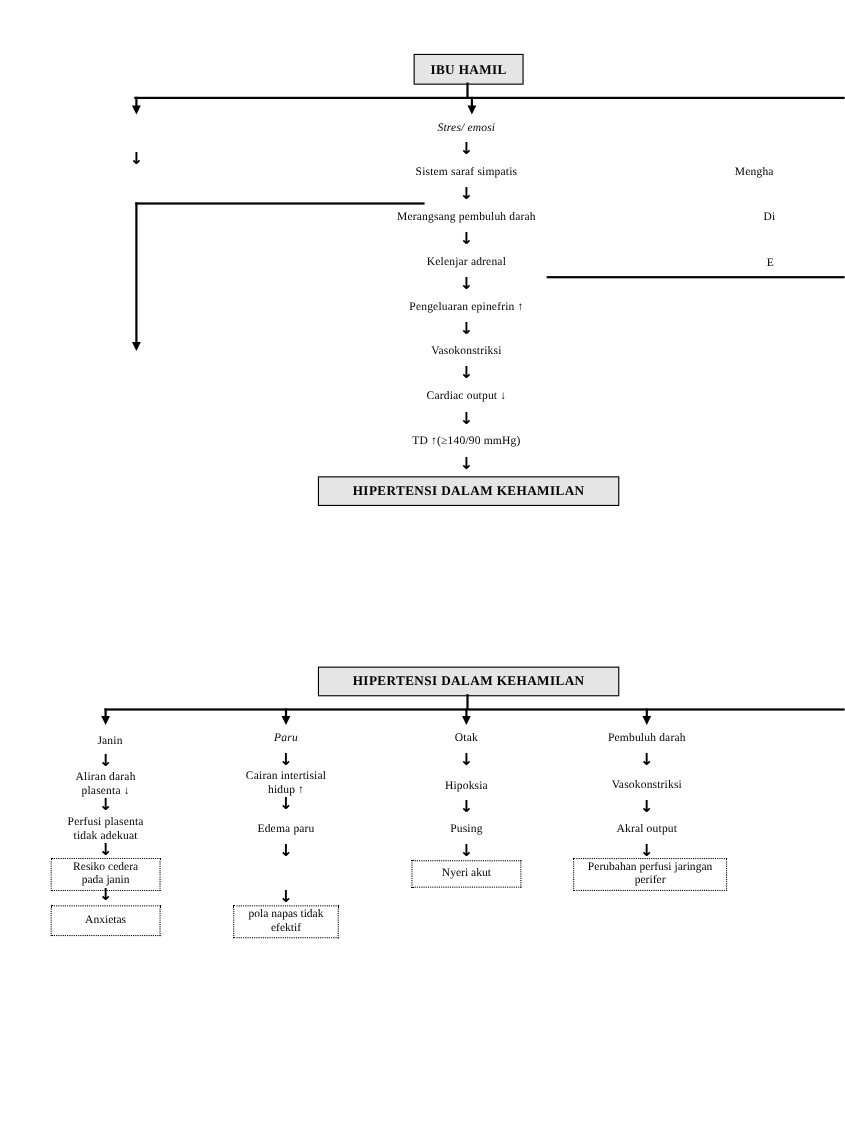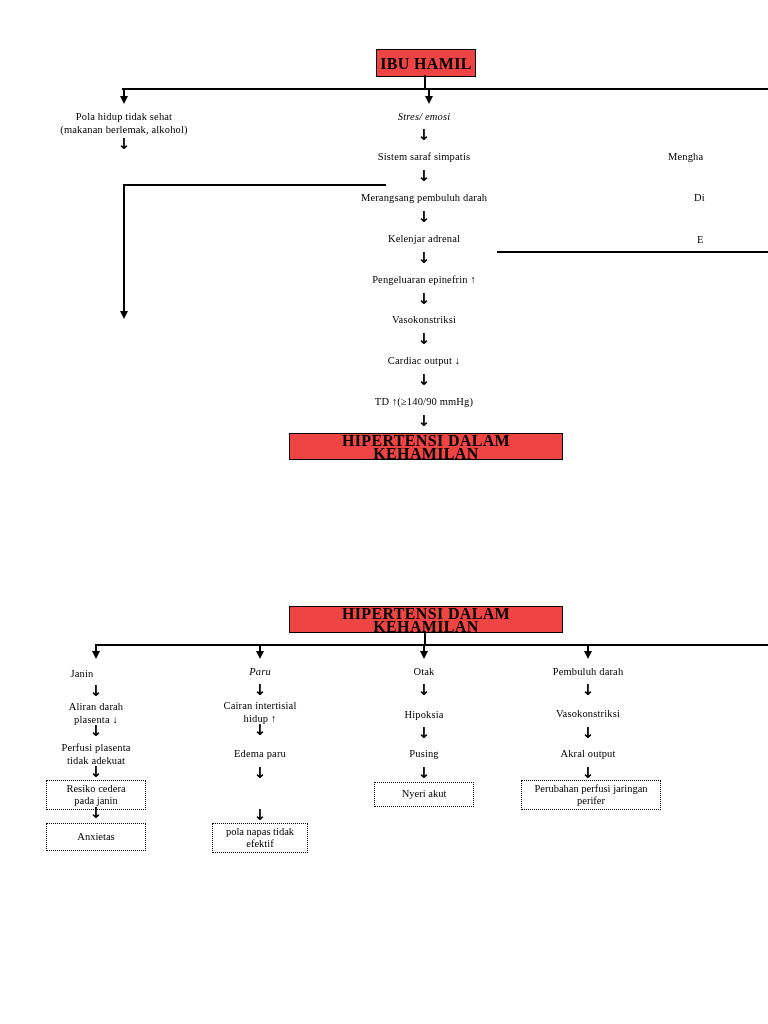--- a/index.html
+++ b/index.html
@@ -22,26 +22,26 @@
     letter-spacing:.15px;
     white-space:pre-line;
     color:#000;
   }
   .node.left-anchor{text-align:left;white-space:nowrap;}
 
   
   .boxsolid{
     position:absolute;
     border:1.6px solid #000;
-    background:#ef4444;
+    background:#e5e5e5;
     display:flex;
     align-items:center;
     justify-content:center;
     font-weight:bold;
-    font-size:16px;
+    font-size:12px;
     letter-spacing:.35px;
     text-align:center;
     line-height:13px;
   }
 
   
   .boxdot{
     position:absolute;
     border:1.8px dotted #000;
     background:#fff;
@@ -91,22 +91,20 @@
   <div class="vline" style="left:424px;top:75px;height:14px;"></div>
 
   <div class="hline" style="left:122px;top:88px;width:646px;"></div>
 
   <div class="vstub" style="left:123px;top:88px;height:10px;"></div>
   <div class="vhead" style="left:119.5px;top:96px;"></div>
 
   <div class="vstub" style="left:428px;top:88px;height:10px;"></div>
   <div class="vhead" style="left:424.5px;top:96px;"></div>
 
-  <div class="node" style="left:24px;top:111px;width:200px;">Pola hidup tidak sehat
-(makanan berlemak, alkohol)</div>
 
   <div class="arrowglyph" style="left:112px;top:137px;width:24px;">↓</div>
 
 
   <div class="hline" style="left:123px;top:184px;width:263px;"></div>
   <div class="vline" style="left:123px;top:184px;height:128px;"></div>
   <div class="vhead" style="left:119.5px;top:311px;"></div>
 
   <div class="node" style="left:344px;top:111px;width:160px;font-style:italic;">Stres/ emosi</div>
   <div class="arrowglyph" style="left:412px;top:128px;width:24px;">↓</div>
@@ -153,21 +151,21 @@
 
   <div class="vstub" style="left:259px;top:644px;height:8px;"></div>
   <div class="vhead" style="left:255.5px;top:651px;"></div>
 
   <div class="vstub" style="left:423px;top:644px;height:8px;"></div>
   <div class="vhead" style="left:419.5px;top:651px;"></div>
 
   <div class="vstub" style="left:587px;top:644px;height:8px;"></div>
   <div class="vhead" style="left:583.5px;top:651px;"></div>
 
-  <div class="node" style="left:22px;top:668px;width:120px;">Janin</div>
+  <div class="node" style="left:40px;top:668px;width:120px;">Janin</div>
   <div class="arrowglyph" style="left:84px;top:684px;width:24px;">↓</div>
 
   <div class="node" style="left:36px;top:701px;width:120px;">Aliran darah
 plasenta ↓</div>
   <div class="arrowglyph" style="left:84px;top:724px;width:24px;">↓</div>
 
   <div class="node" style="left:36px;top:742px;width:120px;">Perfusi plasenta
 tidak adekuat</div>
   <div class="arrowglyph" style="left:84px;top:765px;width:24px;">↓</div>
 

